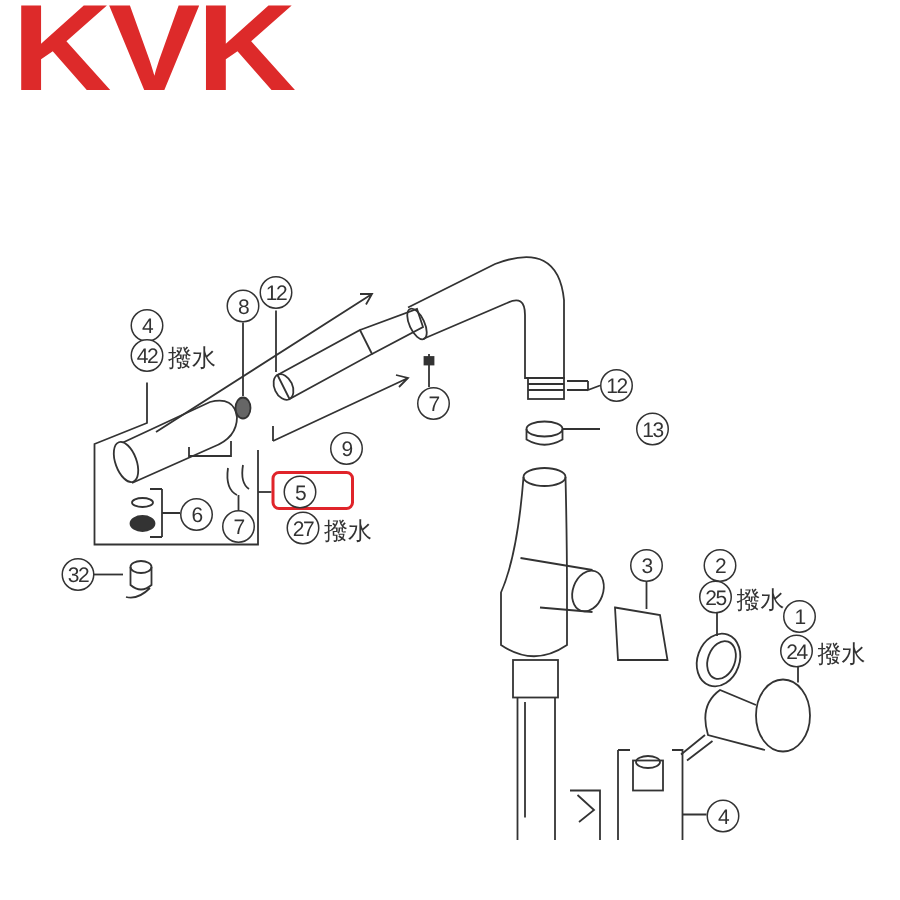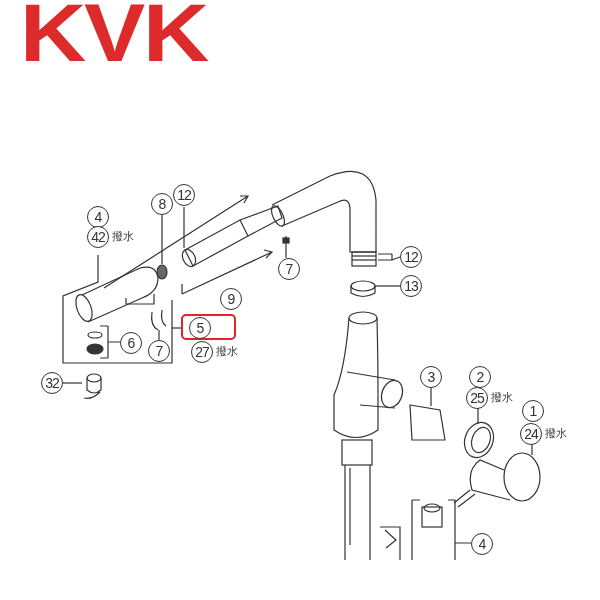--- a/index.html
+++ b/index.html
@@ -1,21 +1,21 @@
 <!DOCTYPE html>
 <html><head>
 <meta charset="utf-8">
 <style>
   html, body { margin:0; padding:0; background:#ffffff; }
   body { width:600px; height:600px; position:relative; overflow:hidden; font-family:"Liberation Sans", sans-serif; }
-  .logo { position:absolute; left:12px; top:0; width:220px; height:80px;text-align:right; }
+  .logo { position:absolute; left:0; top:0; width:220px; height:80px;text-align:right; }
   .logo-text { position:absolute; left:8px; top:-8px; font-family:"Liberation Sans", sans-serif; font-weight:bold; font-size:82px; letter-spacing:-2px; color:#dd2a2a; line-height:1; transform:scaleX(1.12); transform-origin:left top; }
   svg.diagram { position:absolute; left:0; top:0; }
   .callout { position:absolute; width:22px; height:22px; border:1.3px solid #333; border-radius:50%; box-sizing:border-box; display:flex; align-items:center; justify-content:center; font-size:14px; color:#333; background:#fff; font-family:"Liberation Sans", sans-serif; letter-spacing:-1px; }
-  .note { position:absolute; font-size:11px; color:#333; font-family:"DejaVu Sans", sans-serif; }
+  .note { position:absolute; font-size:16px; color:#333; font-family:"DejaVu Sans", sans-serif; }
   .highlight { position:absolute; border:2px solid #e0242a; border-radius:5px; box-sizing:border-box; }
 </style>
 </head>
 <body>
 
 <div class="logo">
   <div class="logo-text">KVK</div>
 </div>
 
 <svg class="diagram" width="600" height="600" viewBox="0 0 600 600" fill="none" stroke="#333" stroke-width="1.2">
@@ -146,21 +146,21 @@
   </div>
 <div class="callout" style="left:173px;top:184px">
     <span>12</span>
   </div>
 <div class="callout" style="left:278px;top:258px">
     <span>7</span>
   </div>
 <div class="callout" style="left:400px;top:246px">
     <span>12</span>
   </div>
-<div class="callout" style="left:400px;top:275px">
+<div class="callout" style="left:424px;top:275px">
     <span>13</span>
   </div>
 <div class="callout" style="left:471px;top:533px">
     <span>4</span>
   </div>
 <div class="callout" style="left:41px;top:372px">
     <span>32</span>
   </div>
 
 </body></html>

